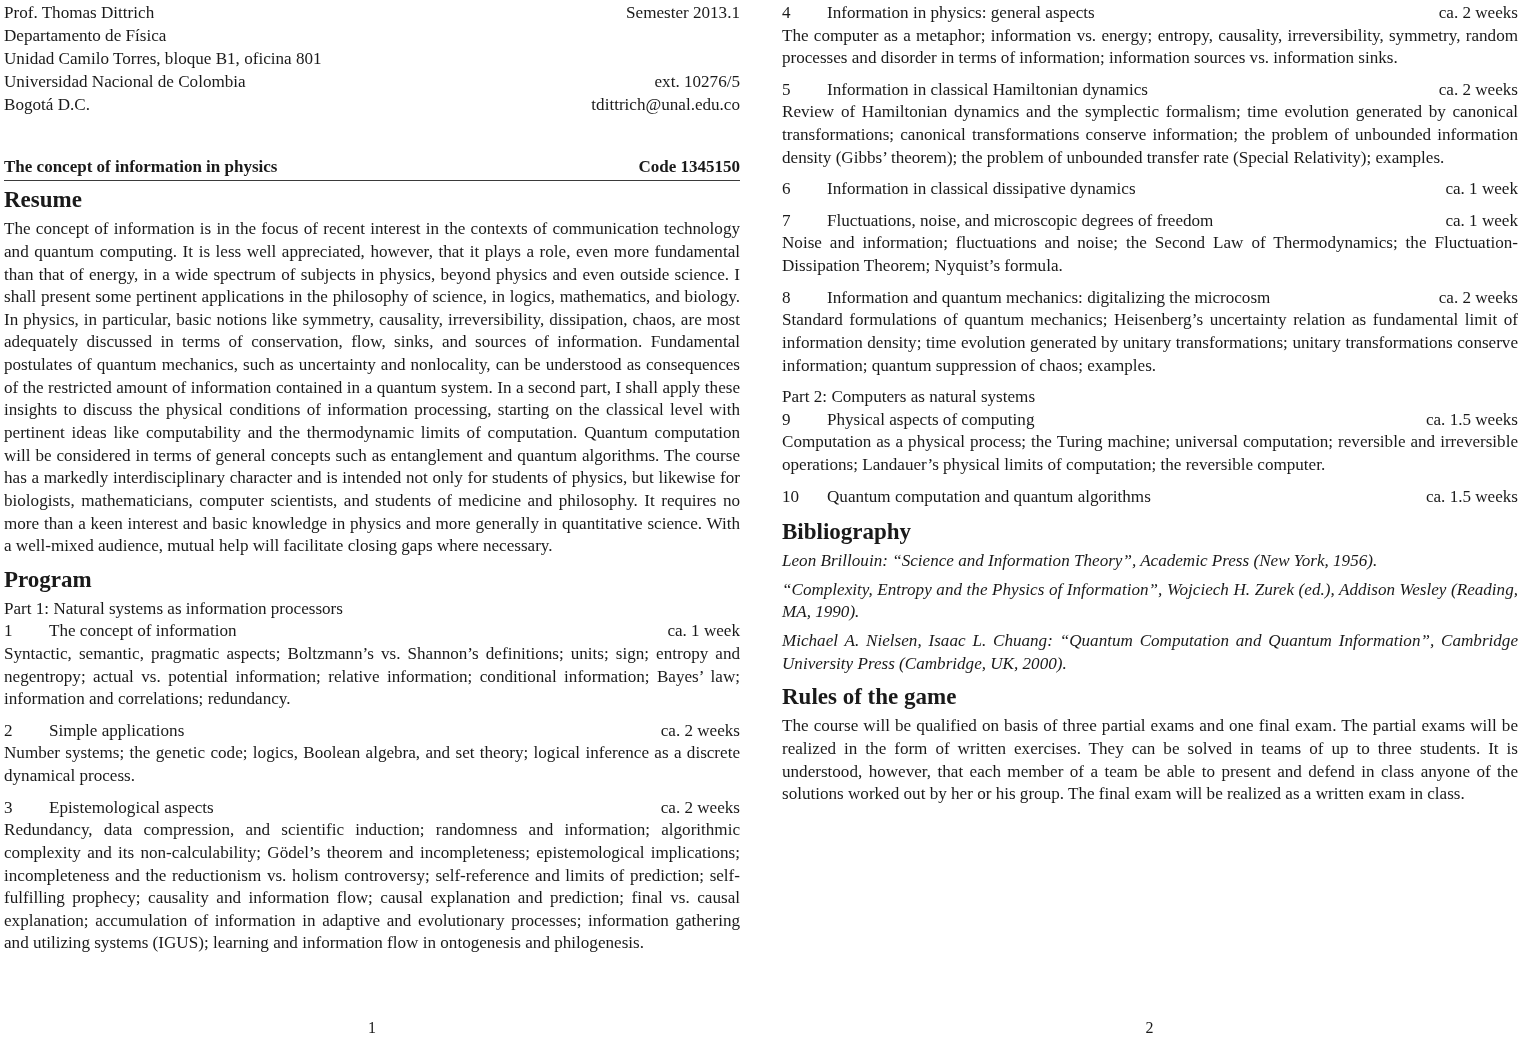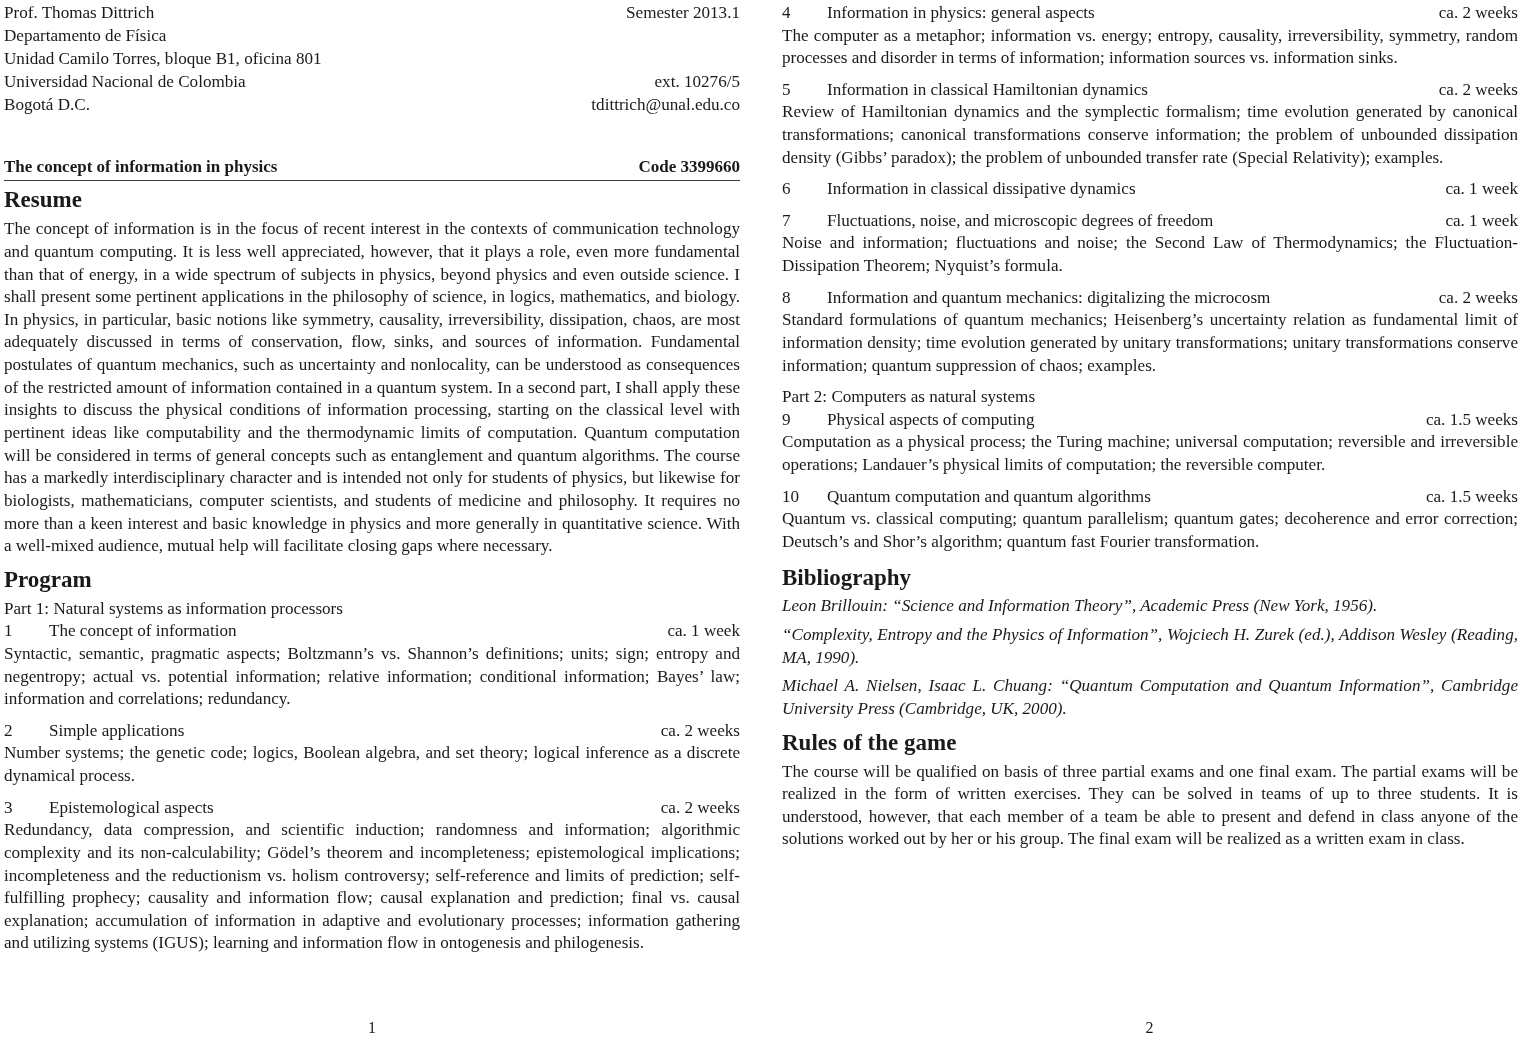--- a/index.html
+++ b/index.html
@@ -156,21 +156,21 @@
           <span class="lh-right">ext. 10276/5</span>
         </div>
         <div class="lh-row">
           <span class="lh-left">Bogotá D.C.</span>
           <span class="lh-right">tdittrich@unal.edu.co</span>
         </div>
       </div>
 
       <div class="title-bar">
         <span>The concept of information in physics</span>
-        <span>Code 3399660</span>
+        <span>Code 1345150</span>
       </div>
 
       <h2 class="section-head tight">Resume</h2>
       <p class="para block">The concept of information is in the focus of recent interest in the contexts of communication technology and quantum computing. It is less well appreciated, however, that it plays a role, even more fundamental than that of energy, in a wide spectrum of subjects in physics, beyond physics and even outside science. I shall present some pertinent applications in the philosophy of science, in logics, mathematics, and biology. In physics, in particular, basic notions like symmetry, causality, irreversibility, dissipation, chaos, are most adequately discussed in terms of conservation, flow, sinks, and sources of information. Fundamental postulates of quantum mechanics, such as uncertainty and nonlocality, can be understood as consequences of the restricted amount of information contained in a quantum system. In a second part, I shall apply these insights to discuss the physical conditions of information processing, starting on the classical level with pertinent ideas like computability and the thermodynamic limits of computation. Quantum computation will be considered in terms of general concepts such as entanglement and quantum algorithms. The course has a markedly interdisciplinary character and is intended not only for students of physics, but likewise for biologists, mathematicians, computer scientists, and students of medicine and philosophy. It requires no more than a keen interest and basic knowledge in physics and more generally in quantitative science. With a well-mixed audience, mutual help will facilitate closing gaps where necessary.</p>
 
       <h2 class="section-head">Program</h2>
       <p class="plain part-label">Part 1: Natural systems as information processors</p>
 
       <div class="prog-item">
         <div class="prog-head">
@@ -214,21 +214,21 @@
         </div>
         <p class="prog-desc">The computer as a metaphor; information vs. energy; entropy, causality, irreversibility, symmetry, random processes and disorder in terms of information; information sources vs. information sinks.</p>
       </div>
 
       <div class="prog-item">
         <div class="prog-head">
           <span class="prog-weeks">ca. 2 weeks</span>
           <span class="prog-num">5</span>
           <span class="prog-title">Information in classical Hamiltonian dynamics</span>
         </div>
-        <p class="prog-desc">Review of Hamiltonian dynamics and the symplectic formalism; time evolution generated by canonical transformations; canonical transformations conserve information; the problem of unbounded dissipation density (Gibbs’ paradox); the problem of unbounded transfer rate (Special Relativity); examples.</p>
+        <p class="prog-desc">Review of Hamiltonian dynamics and the symplectic formalism; time evolution generated by canonical transformations; canonical transformations conserve information; the problem of unbounded information density (Gibbs’ theorem); the problem of unbounded transfer rate (Special Relativity); examples.</p>
       </div>
 
       <div class="prog-item">
         <div class="prog-head">
           <span class="prog-weeks">ca. 1 week</span>
           <span class="prog-num">6</span>
           <span class="prog-title">Information in classical dissipative dynamics</span>
         </div>
       </div>
 
@@ -260,21 +260,20 @@
         </div>
         <p class="prog-desc">Computation as a physical process; the Turing machine; universal computation; reversible and irreversible operations; Landauer’s physical limits of computation; the reversible computer.</p>
       </div>
 
       <div class="prog-item">
         <div class="prog-head">
           <span class="prog-weeks">ca. 1.5 weeks</span>
           <span class="prog-num">10</span>
           <span class="prog-title">Quantum computation and quantum algorithms</span>
         </div>
-        <p class="prog-desc">Quantum vs. classical computing; quantum parallelism; quantum gates; decoherence and error correction; Deutsch’s and Shor’s algorithm; quantum fast Fourier transformation.</p>
       </div>
 
       <h2 class="section-head">Bibliography</h2>
       <p class="bib-entry">Leon Brillouin: “Science and Information Theory”, Academic Press (New York, 1956).</p>
       <p class="bib-entry">“Complexity, Entropy and the Physics of Information”, Wojciech H. Zurek (ed.), Addison Wesley (Reading, MA, 1990).</p>
       <p class="bib-entry">Michael A. Nielsen, Isaac L. Chuang: “Quantum Computation and Quantum Information”, Cambridge University Press (Cambridge, UK, 2000).</p>
 
       <h2 class="section-head">Rules of the game</h2>
       <p class="para">The course will be qualified on basis of three partial exams and one final exam. The partial exams will be realized in the form of written exercises. They can be solved in teams of up to three students. It is understood, however, that each member of a team be able to present and defend in class anyone of the solutions worked out by her or his group. The final exam will be realized as a written exam in class.</p>
 

